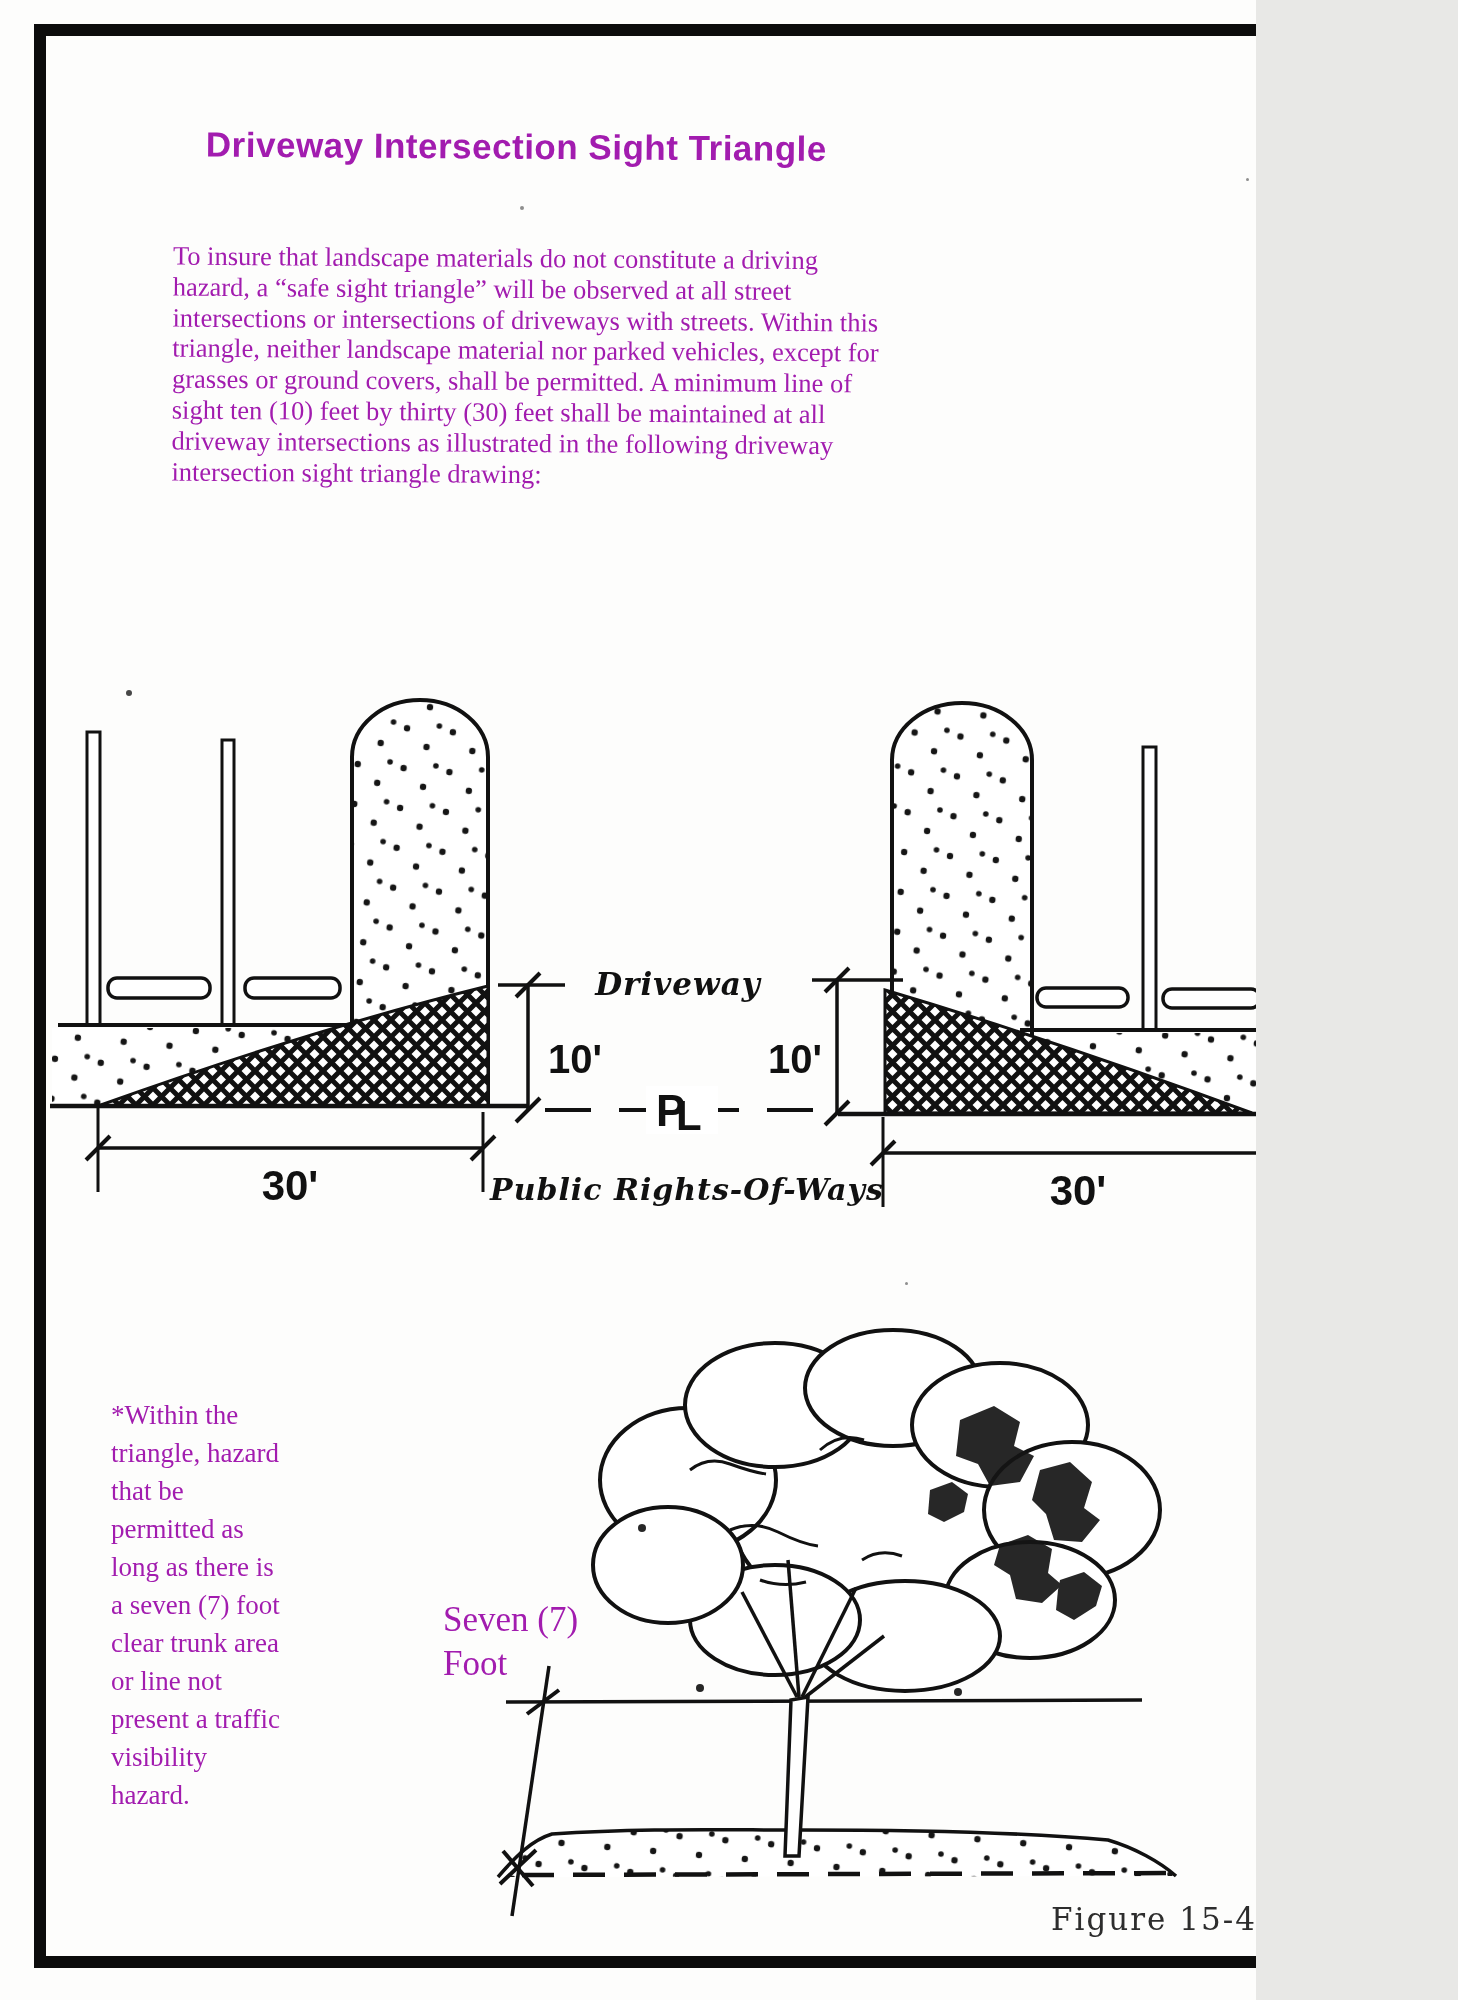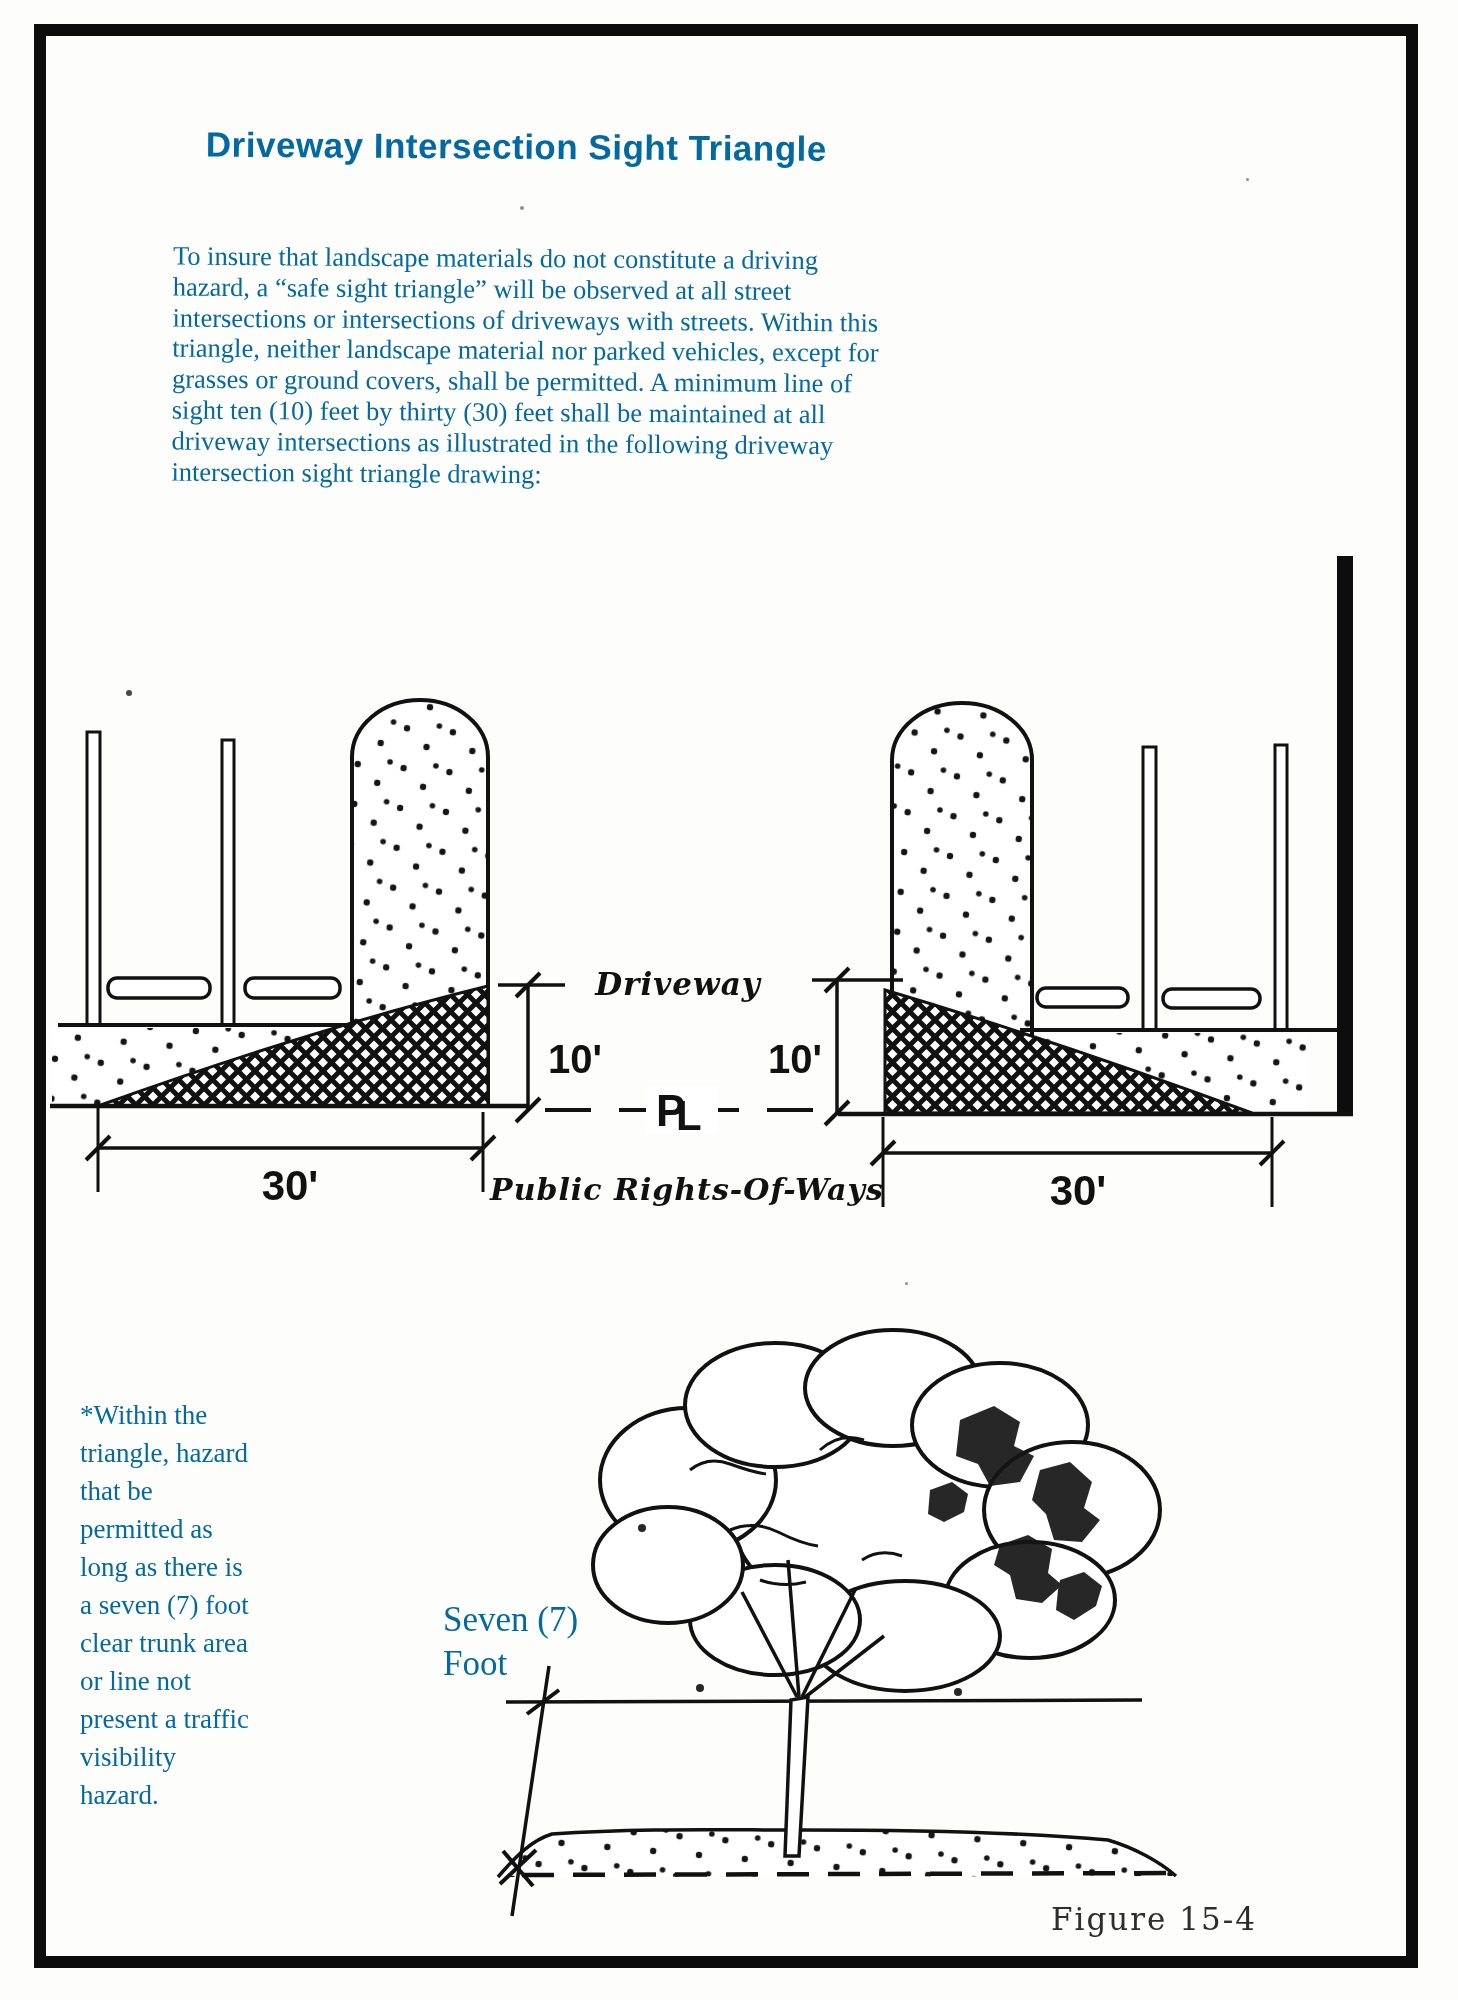--- a/index.html
+++ b/index.html
@@ -1,26 +1,26 @@
 <!DOCTYPE html>
 <html><head>
 <meta charset="utf-8">
 <style>
   html,body{margin:0;padding:0;background:#e8e8e6;}
-  .page{position:relative;width:1458px;height:2000px;background:#fdfdfc;overflow:hidden;
-        font-family:"Liberation Serif", serif;color:#0369a1;}
+  .page{position:relative;width:1256px;height:2000px;background:#fdfdfc;overflow:hidden;
+        font-family:"Liberation Serif", serif;color:#a21caf;}
   .frame{position:absolute;left:34px;top:24px;width:1360px;height:1920px;
          border:12px solid #0c0c0c;}
   .tilt{transform:rotate(0.4deg);transform-origin:200px 150px;}
   .doc-title{position:absolute;left:205px;top:126px;font-family:"Liberation Sans",sans-serif;
              font-weight:bold;font-size:35px;letter-spacing:.5px;white-space:nowrap;}
   .intro{position:absolute;left:172px;top:242px;font-size:26.5px;line-height:30.8px;}
   .intro div{white-space:nowrap;}
   .note{position:absolute;left:80px;top:1396px;font-size:27px;line-height:38px;}
-  .note div{white-space:nowrap;}
+  .note div{white-space:nowrap;margin-left:31px;}
   .seven{position:absolute;left:443px;top:1598px;font-size:35px;line-height:44px;}
   .seven div{white-space:nowrap;}
   svg.overlay{position:absolute;left:0;top:0;z-index:1;}
   .txt{z-index:2;position:absolute;}
   .speck{position:absolute;border-radius:50%;background:#333;opacity:.55;}
 </style>
 </head>
 <body>
 
 <div class="page">

